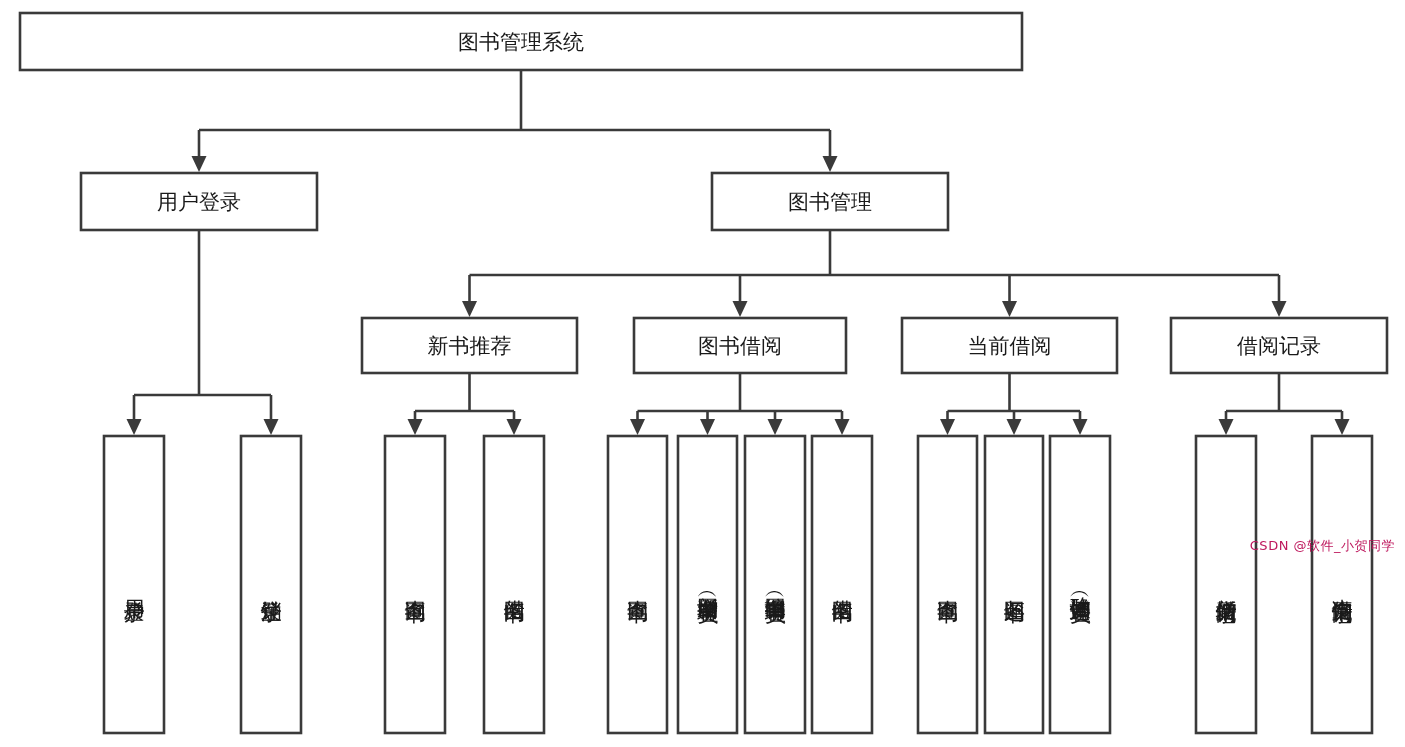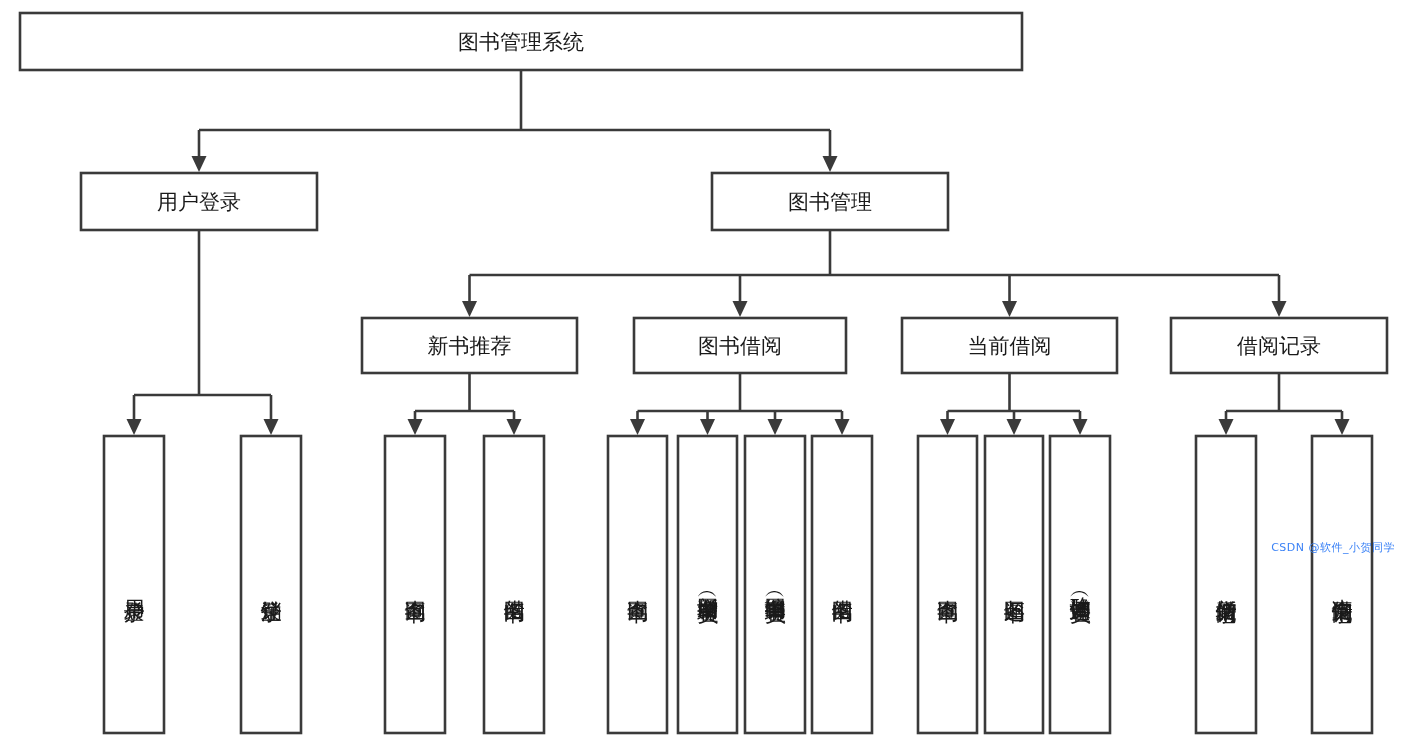--- a/index.html
+++ b/index.html
@@ -65,22 +65,22 @@
     align-items: center;
     justify-content: center;
     white-space: nowrap;
     pointer-events: none;
   }
   #watermark {
     position: absolute;
     right: 10px;
     bottom: 4px;
     font-family: "DejaVu Sans", "Liberation Sans", sans-serif;
-    font-size: 11px;
-    color: #3b82f6;
+    font-size: 13px;
+    color: #be185d;
     white-space: nowrap;
     letter-spacing: 0.5px;
   }
 </style>
 </head>
 <body>
 
 <div id="diagram-root">
 
   <svg id="tree-svg" viewBox="0 0 1405 747">

